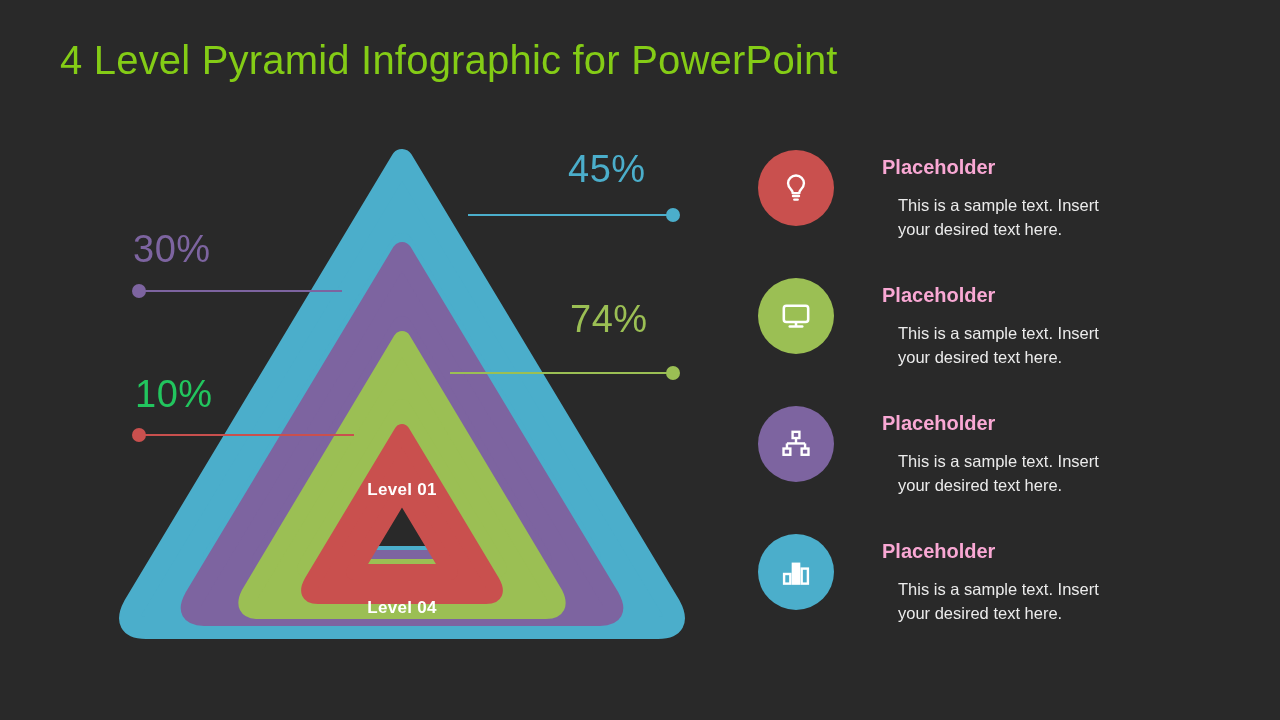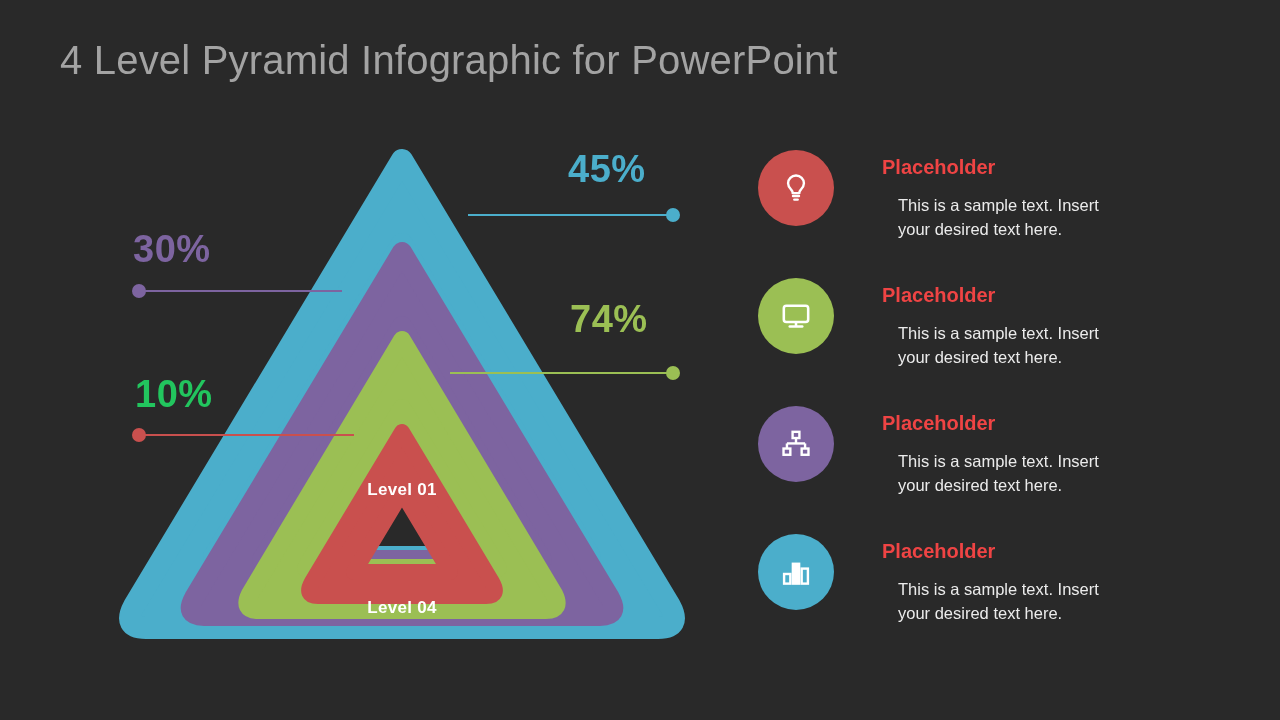--- a/index.html
+++ b/index.html
@@ -26,21 +26,21 @@
   }
 
   
   #slide-title {
     position: absolute;
     left: 60px;
     top: 38px;
     font-size: 40px;
     font-weight: normal;
     letter-spacing: 0.2px;
-    color: #a3a3a3;
+    color: #84cc16;
     white-space: nowrap;
     margin: 0;
   }
 
   
   #pyramid-figure {
     position: absolute;
     left: 110px;
     top: 140px;
     width: 600px;
@@ -66,21 +66,21 @@
   }
   .level-label.l1 { left: 172px; top: 340px; }
   .level-label.l2 { left: 172px; top: 385px; }
   .level-label.l3 { left: 172px; top: 422px; }
   .level-label.l4 { left: 172px; top: 458px; text-align: center; }
 
   
   .callout-value {
     position: absolute;
     font-size: 38px;
-    font-weight: bold;
+    font-weight: normal;
     letter-spacing: 0.5px;
     white-space: nowrap;
   }
   .callout-45 { left: 568px; top: 148px; }
   .callout-30 { left: 133px; top: 228px; }
   .callout-15 { left: 570px; top: 298px; }
   .callout-10 { left: 135px; top: 373px; }
 
   
   #detail-list {
@@ -109,21 +109,21 @@
   }
   .detail-text {
     position: absolute;
     left: 124px;
     top: 6px;
     width: 250px;
   }
   .detail-heading {
     font-size: 20px;
     font-weight: bold;
-    color: #ef4444;
+    color: #f9a8d4;
     margin: 0 0 6px 0;
     line-height: 1.1;
   }
   .detail-body {
     font-size: 16.5px;
     color: #ebebeb;
     line-height: 1.45;
     margin: 16px;
   }
 </style>

